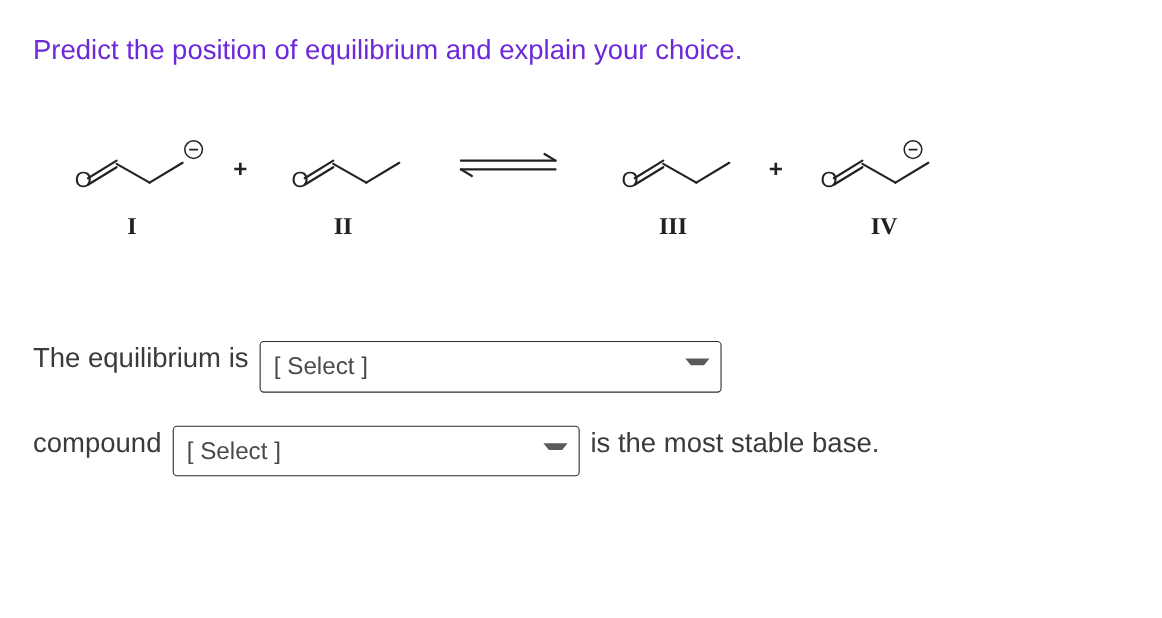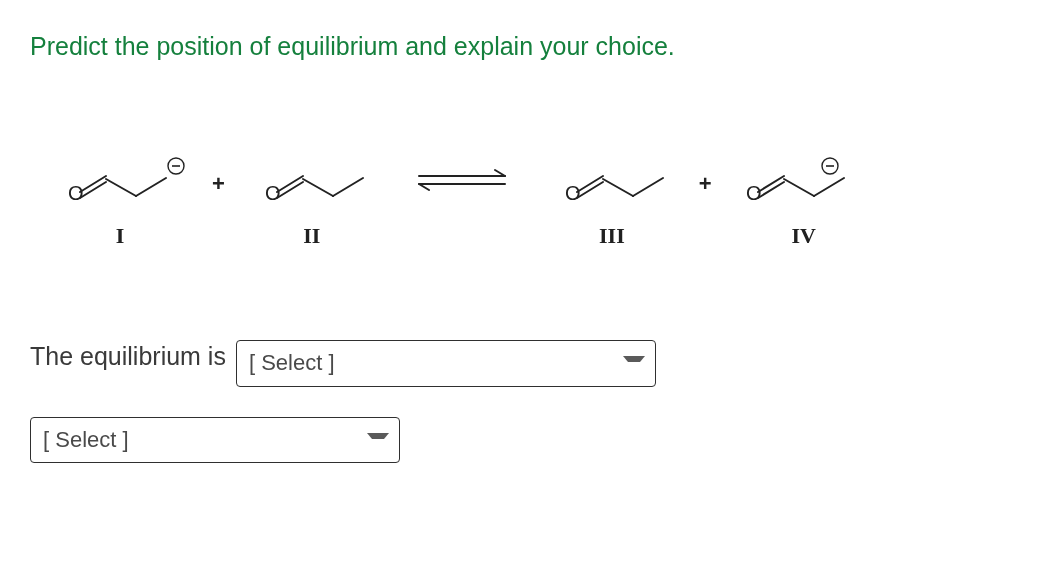--- a/index.html
+++ b/index.html
@@ -8,22 +8,22 @@
     font-family: "Segoe UI", "Helvetica Neue", Arial, sans-serif;
     color: #2d2d2d;
     background: #ffffff;
     width: 1056px;
     box-sizing: border-box;
     font-size: 24px;
     line-height: 1.3;
   }
   .question {
     font-size: 25px;
-    color: #15803d;
-    margin-bottom: 85px;
+    color: #6d28d9;
+    margin-bottom: 55px;
   }
   .reaction {
     display: flex;
     align-items: center;
     justify-content: flex-start;
     gap: 0;
     margin-bottom: 90px;
     padding-left: 20px;
   }
   .mol {
@@ -176,14 +176,16 @@
   </div>
 
 </div>
 
 <div class="answer-row">
   <span class="answer-text">The equilibrium is</span>
   <div class="select-box">[ Select ]</div>
 </div>
 
 <div class="answer-row">
+  <span class="answer-text">compound</span>
   <div class="select-box smaller">[ Select ]</div>
+  <span class="answer-text">is the most stable base.</span>
 </div>
 
 </body></html>

